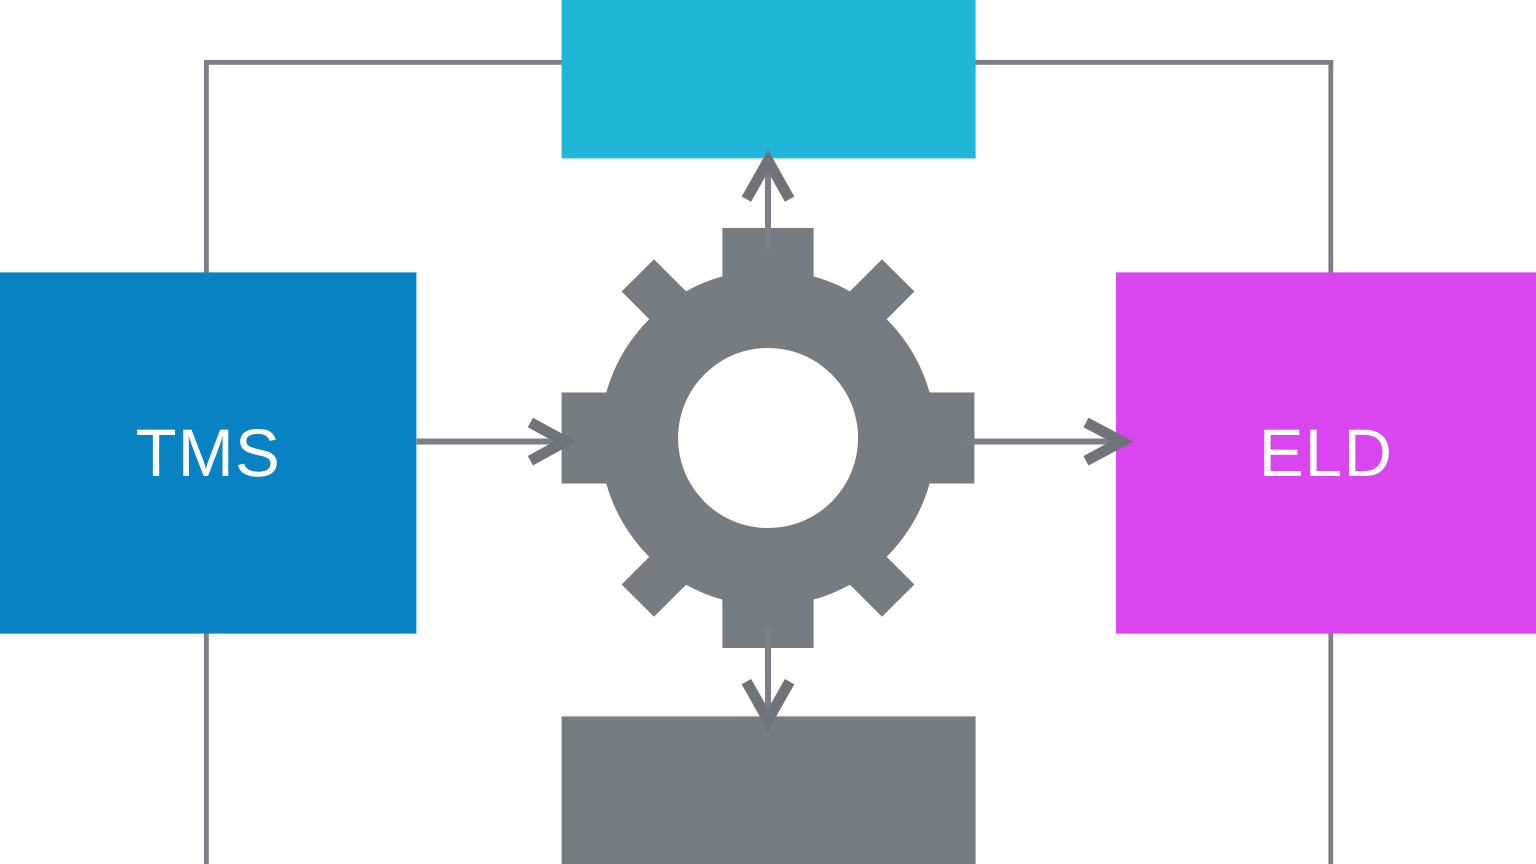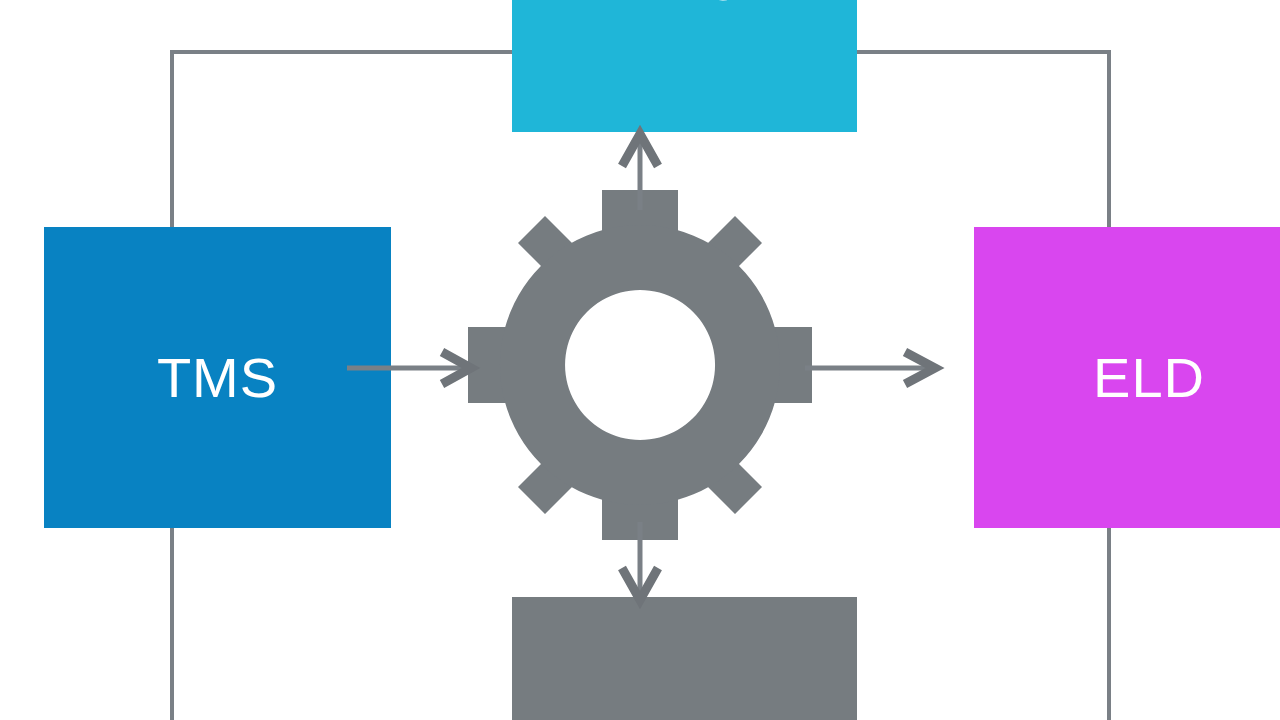--- a/index.html
+++ b/index.html
@@ -32,21 +32,20 @@
 
   
   .node {
     position: absolute;
     display: flex;
     align-items: center;
     justify-content: center;
     color: #ffffff;
     font-weight: 400;
     letter-spacing: 1px;
-    margin-left: 44px;
   }
   .node-top {
     left: 468px;
     top: -62px;
     width: 345px;
     height: 194px;
     background: #1fb6d8;
     font-size: 52px;
     align-items: flex-start;
     padding-top: 14px;

